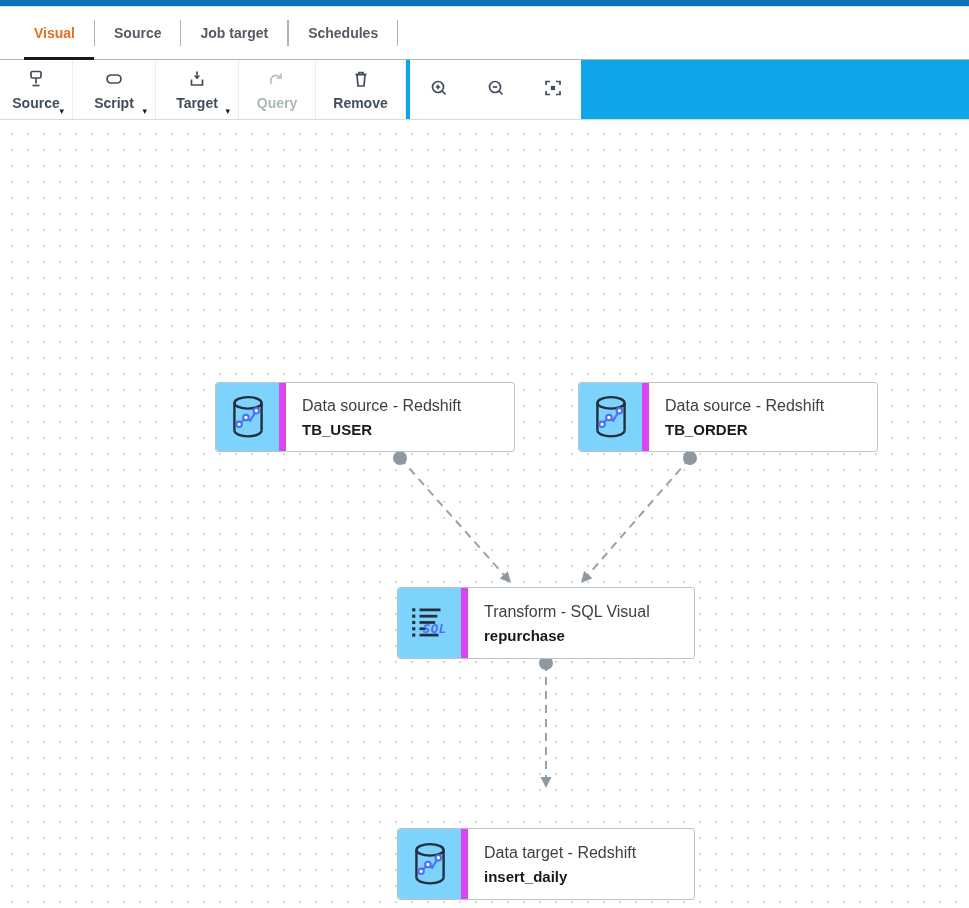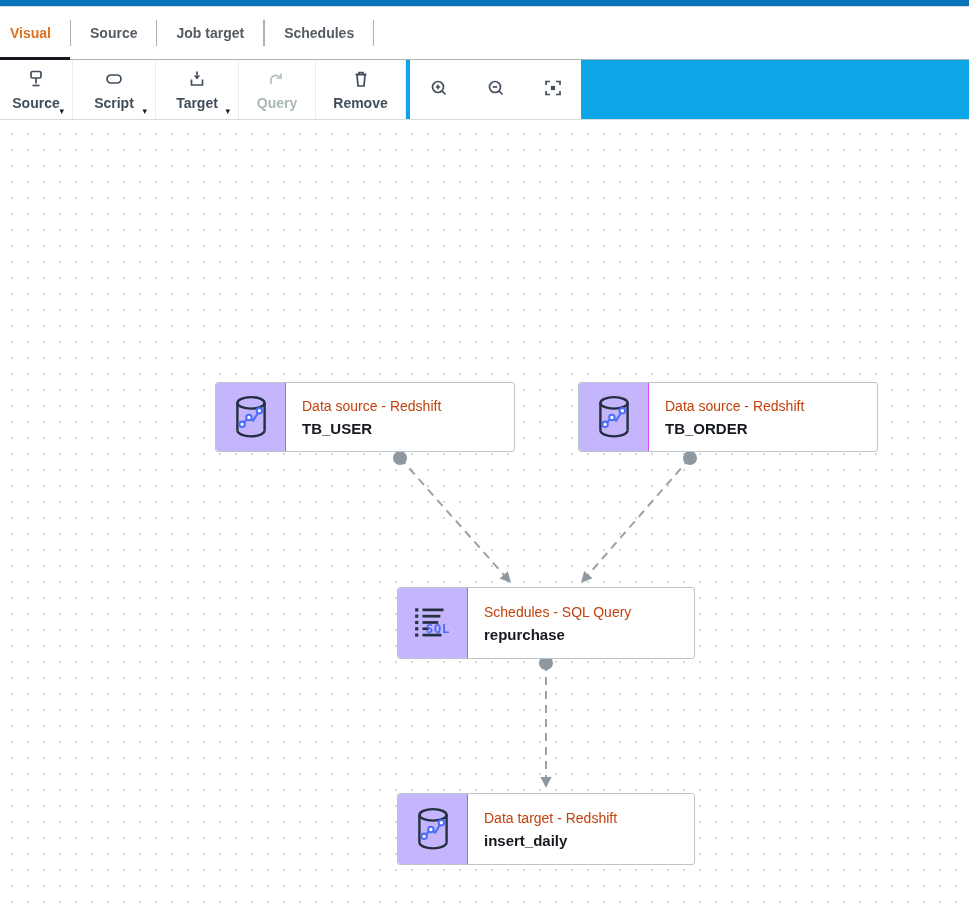--- a/index.html
+++ b/index.html
@@ -5,21 +5,21 @@
   * { margin:0; padding:0; box-sizing:border-box; }
   html,body { width:969px; height:908px; background:#fff; font-family:"Liberation Sans", sans-serif; overflow:hidden; }
   .app { width:969px; height:908px; display:flex; flex-direction:column; position:relative; }
 
   
   .accent-bar { height:7px; background:#0972b8; border-bottom:1px solid #d5dbdb; }
 
   
   .tabs { height:53px; display:flex; align-items:stretch; border-bottom:1px solid #aab7b8; background:#fff; }
   .tab { display:flex; align-items:center; padding:0 19px; font-size:14px; font-weight:bold; color:#545b64; cursor:pointer; position:relative; white-space:nowrap; }
-  .tab.first { padding-left:10px; }
+  .tab.first { padding-left:10px;margin-left:24px; }
   .tab.active { color:#e0701e; }
   .tab.active::after { content:""; position:absolute; left:0; right:0; bottom:-1px; height:3px; background:#16191f; }
   .tab-divider { width:1px; height:26px; background:#aab3ba; align-self:center; }
 
   
   .toolbar { height:60px; display:flex; align-items:stretch; background:#0ea5e9; border-bottom:1px solid #d5dbdb; }
   .tb-btn { display:flex; flex-direction:column; align-items:center; justify-content:center; gap:3px; border-right:1px solid #eaeded; cursor:pointer; position:relative; background:#fff; }
   .tb-btn .tb-label { font-size:14px; font-weight:bold; color:#414d5c; line-height:14px; }
   .tb-btn.disabled .tb-label { color:#aab7b8; }
   .tb-btn.disabled { cursor:default; }
@@ -27,23 +27,23 @@
   .tb-iconbtn { width:57px; display:flex; align-items:center; justify-content:center; cursor:pointer; border:none; background:#fff; }
   .tb-spacer { flex:1; }
 
   
   .canvas { position:relative; flex:1; background-color:#fff;
     background-image: radial-gradient(circle, #d3d8d8 1.1px, rgba(255,255,255,0) 1.3px);
     background-size:16px 16px; background-position:4px 6px; overflow:hidden; }
   .edges-layer { position:absolute; left:0; top:0; width:969px; height:787px; pointer-events:none; }
 
   .node { position:absolute; display:flex; background:#fff; border:1px solid #bcc4cb; border-radius:3px; height:70px; cursor:pointer; }
-  .node-icon-cell { width:70px; background:#c4b5fd; border-right:1px solid #d946ef; border-radius:3px 0 0 3px; display:flex; align-items:center; justify-content:center; }
+  .node-icon-cell { width:70px; background:#7dd3fc; border-right:7px solid #d946ef; border-radius:3px 0 0 3px; display:flex; align-items:center; justify-content:center;font-style:italic; }
   .node-text { display:flex; flex-direction:column; justify-content:center; gap:6px; padding:0 16px; }
-  .node-type { font-size:14px; color:#c2410c; white-space:nowrap;text-align:right; }
+  .node-type { font-size:16px; color:#404040; white-space:nowrap;text-align:right; }
   .node-name { font-size:15px; font-weight:bold; color:#16191f; white-space:nowrap; }
 
   svg text { font-family:"DejaVu Sans Mono", monospace; }
 </style>
 </head>
 <body>
 
 <div class="app">
 
   <div class="accent-bar"></div>
@@ -243,26 +243,26 @@
             <path d="M10 7.5 H30"></path>
               <path d="M10 13.5 H27"></path>
               <path d="M10 19.5 H25"></path>
             <path d="M10 25.5 H16"></path>
               <path d="M10 31.5 H28"></path>
           </g>
           <text x="13" y="30" font-size="12" font-weight="bold" fill="#4c6ef5" letter-spacing="0.5">SQL</text>
         </svg>
       </div>
       <div class="node-text">
-        <div class="node-type">Schedules - SQL Query</div>
+        <div class="node-type">Transform - SQL Visual</div>
         <div class="node-name">repurchase</div>
       </div>
     </div>
 
-    <div class="node" style="left:397px; top:673px; width:298px; height:72px;">
+    <div class="node" style="left:397px; top:708px; width:298px; height:72px;">
       <div class="node-icon-cell">
         <svg width="42" height="46" viewBox="0 0 40 44">
           <g fill="none" stroke="#232f3e" stroke-width="2.3">
             <ellipse cx="20" cy="8.5" rx="13" ry="5.5"></ellipse>
             <path d="M7 8.5 V35"></path>
               <path d="M33 8.5 V35"></path>
             <path d="M7 35 C7 38 12.8 40.5 20 40.5 C27.2 40.5 33 38 33 35"></path>
           </g>
           <g stroke="#4c6ef5" stroke-width="2" fill="none">
             <path d="M11.5 29 L18 22.5 L22 25.5 L28 16"></path>

